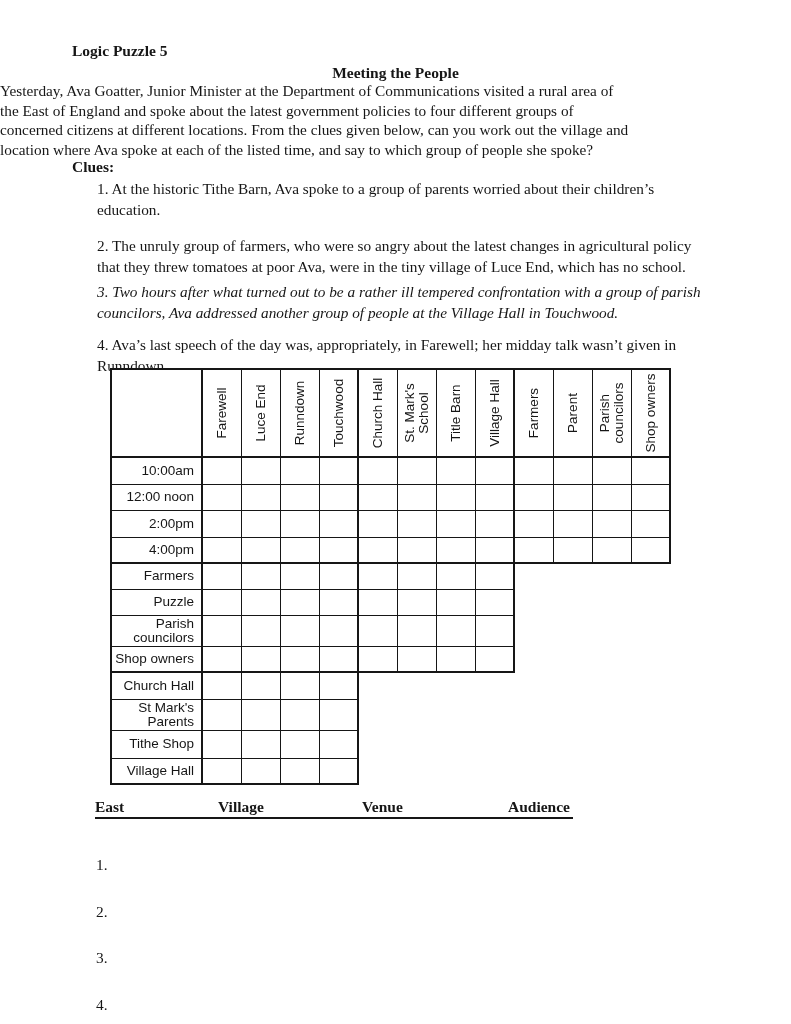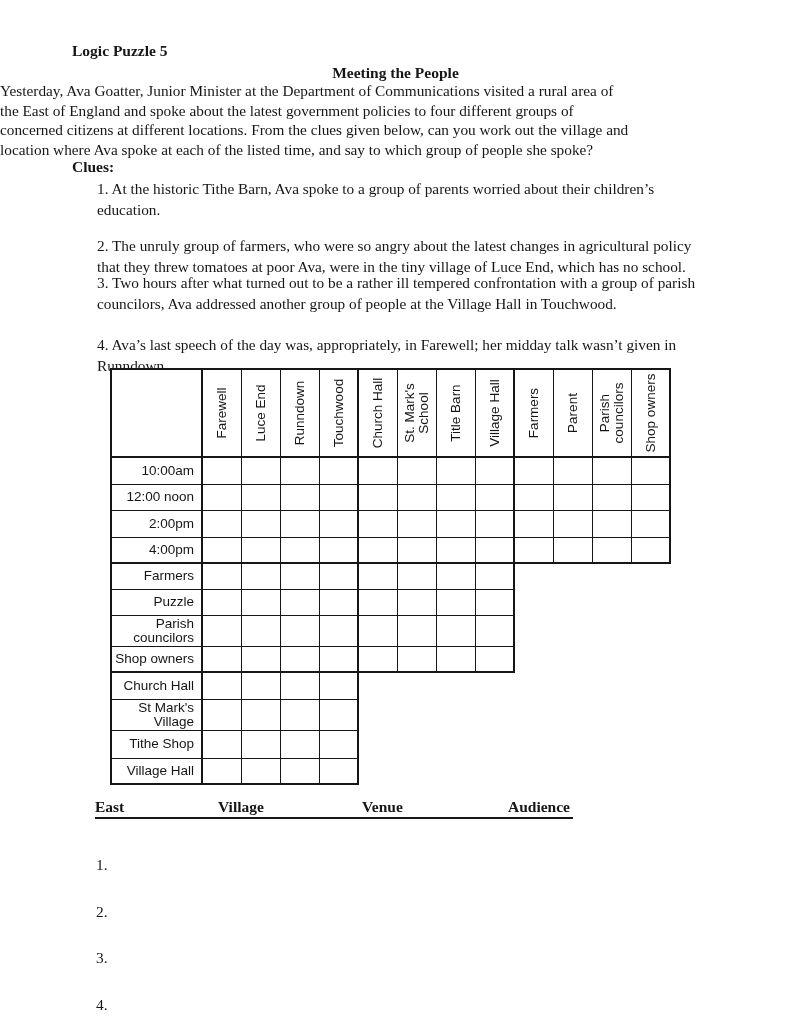--- a/index.html
+++ b/index.html
@@ -13,21 +13,21 @@
   }
   .abs { position:absolute; }
 
   
   .doc-title   { left:72px; top:42px;  font-size:15.5px; font-weight:bold; }
   .puzzle-title{ left:0; right:0; top:64px; text-align:center; font-size:15.5px; font-weight:bold; }
   .intro       { left:0; right:0; top:81px; text-align:left; font-size:15.3px;
                  line-height:19.6px; white-space:pre; }
   .clues-label { left:72px; top:158px; font-size:15.5px; font-weight:bold; }
   .clue        { left:97px; font-size:15.3px; line-height:21px; white-space:pre; }
-  #clue1 { top:178px; } #clue2 { top:227px;margin-top:8px; } #clue3 { top:272px; } #clue4 { top:334px; }
+  #clue1 { top:178px; } #clue2 { top:227px;margin-top:8px; } #clue3 { top:281px;font-style:italic; } #clue4 { top:334px; }
 
   
   #grid {
     left:110px; top:368px;
     display:grid;
     grid-template-columns:93px repeat(12, 39px);
     font-family:"Liberation Sans", sans-serif;
     font-size:13.5px; line-height:14.5px;
   }
   .cell { position:relative; background:#ffffff; }
@@ -201,21 +201,21 @@
     <div class="cell" style="grid-area: 9 / 6; border-right: 1px solid rgb(22, 22, 22); border-bottom: 2px solid rgb(22, 22, 22);"></div>
     <div class="cell" style="grid-area: 9 / 7; border-right: 1px solid rgb(22, 22, 22); border-bottom: 2px solid rgb(22, 22, 22);"></div>
     <div class="cell" style="grid-area: 9 / 8; border-right: 1px solid rgb(22, 22, 22); border-bottom: 2px solid rgb(22, 22, 22);"></div>
     <div class="cell" style="grid-area: 9 / 9; border-right: 2px solid rgb(22, 22, 22); border-bottom: 2px solid rgb(22, 22, 22);"></div>
     <div class="cell row-label" style="grid-area: 10 / 1; border-left: 2px solid rgb(22, 22, 22); border-right: 2px solid rgb(22, 22, 22); border-bottom: 1px solid rgb(22, 22, 22);">Church Hall</div>
     <div class="cell" style="grid-area: 10 / 2; border-right: 1px solid rgb(22, 22, 22); border-bottom: 1px solid rgb(22, 22, 22);"></div>
     <div class="cell" style="grid-area: 10 / 3; border-right: 1px solid rgb(22, 22, 22); border-bottom: 1px solid rgb(22, 22, 22);"></div>
     <div class="cell" style="grid-area: 10 / 4; border-right: 1px solid rgb(22, 22, 22); border-bottom: 1px solid rgb(22, 22, 22);"></div>
     <div class="cell" style="grid-area: 10 / 5; border-right: 2px solid rgb(22, 22, 22); border-bottom: 1px solid rgb(22, 22, 22);"></div>
     <div class="cell row-label" style="grid-area: 11 / 1; border-left: 2px solid rgb(22, 22, 22); border-right: 2px solid rgb(22, 22, 22); border-bottom: 1px solid rgb(22, 22, 22);">St Mark's
-Village</div>
+Parents</div>
     <div class="cell" style="grid-area: 11 / 2; border-right: 1px solid rgb(22, 22, 22); border-bottom: 1px solid rgb(22, 22, 22);"></div>
     <div class="cell" style="grid-area: 11 / 3; border-right: 1px solid rgb(22, 22, 22); border-bottom: 1px solid rgb(22, 22, 22);"></div>
     <div class="cell" style="grid-area: 11 / 4; border-right: 1px solid rgb(22, 22, 22); border-bottom: 1px solid rgb(22, 22, 22);"></div>
     <div class="cell" style="grid-area: 11 / 5; border-right: 2px solid rgb(22, 22, 22); border-bottom: 1px solid rgb(22, 22, 22);"></div>
     <div class="cell row-label" style="grid-area: 12 / 1; border-left: 2px solid rgb(22, 22, 22); border-right: 2px solid rgb(22, 22, 22); border-bottom: 1px solid rgb(22, 22, 22);">Tithe Shop</div>
     <div class="cell" style="grid-area: 12 / 2; border-right: 1px solid rgb(22, 22, 22); border-bottom: 1px solid rgb(22, 22, 22);"></div>
     <div class="cell" style="grid-area: 12 / 3; border-right: 1px solid rgb(22, 22, 22); border-bottom: 1px solid rgb(22, 22, 22);"></div>
     <div class="cell" style="grid-area: 12 / 4; border-right: 1px solid rgb(22, 22, 22); border-bottom: 1px solid rgb(22, 22, 22);"></div>
     <div class="cell" style="grid-area: 12 / 5; border-right: 2px solid rgb(22, 22, 22); border-bottom: 1px solid rgb(22, 22, 22);"></div>
     <div class="cell row-label" style="grid-area: 13 / 1; border-left: 2px solid rgb(22, 22, 22); border-right: 2px solid rgb(22, 22, 22); border-bottom: 2px solid rgb(22, 22, 22);">Village Hall</div>

